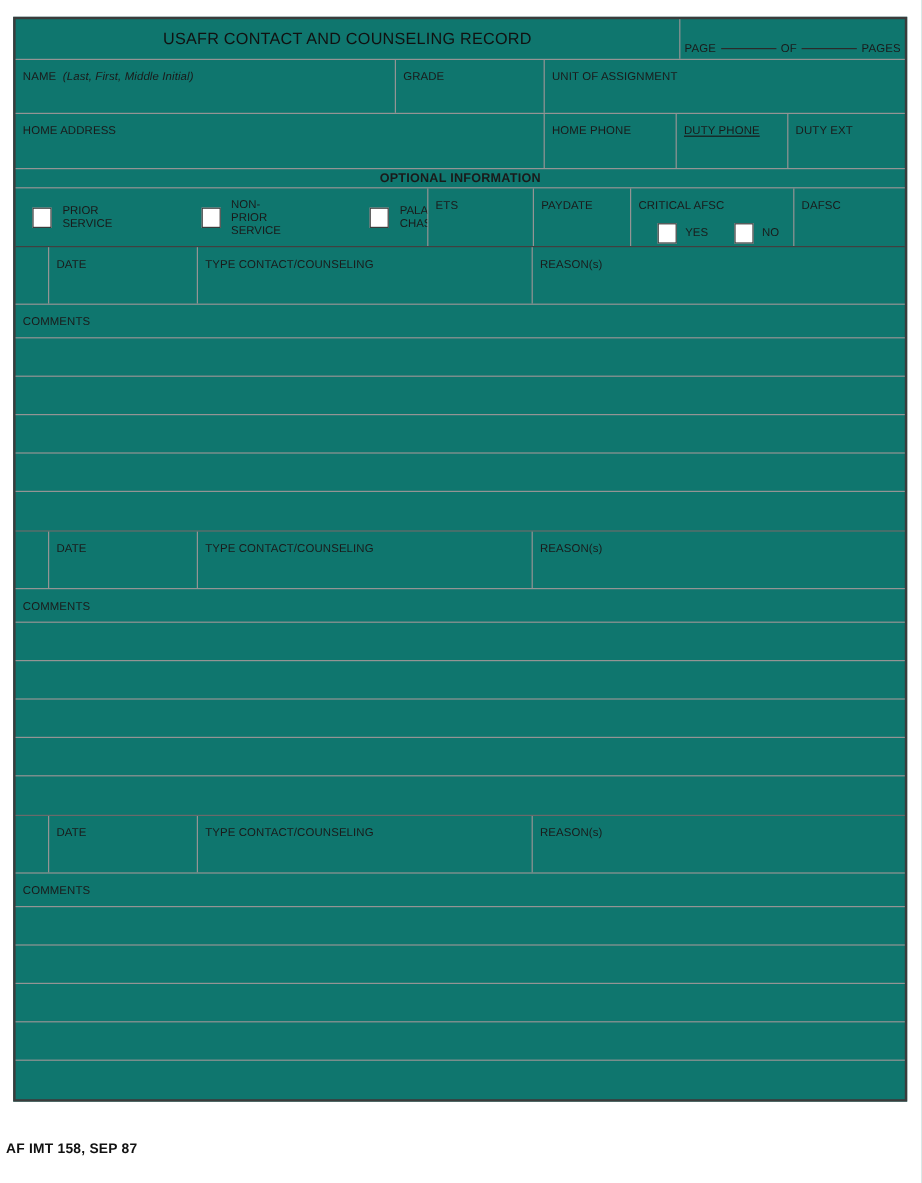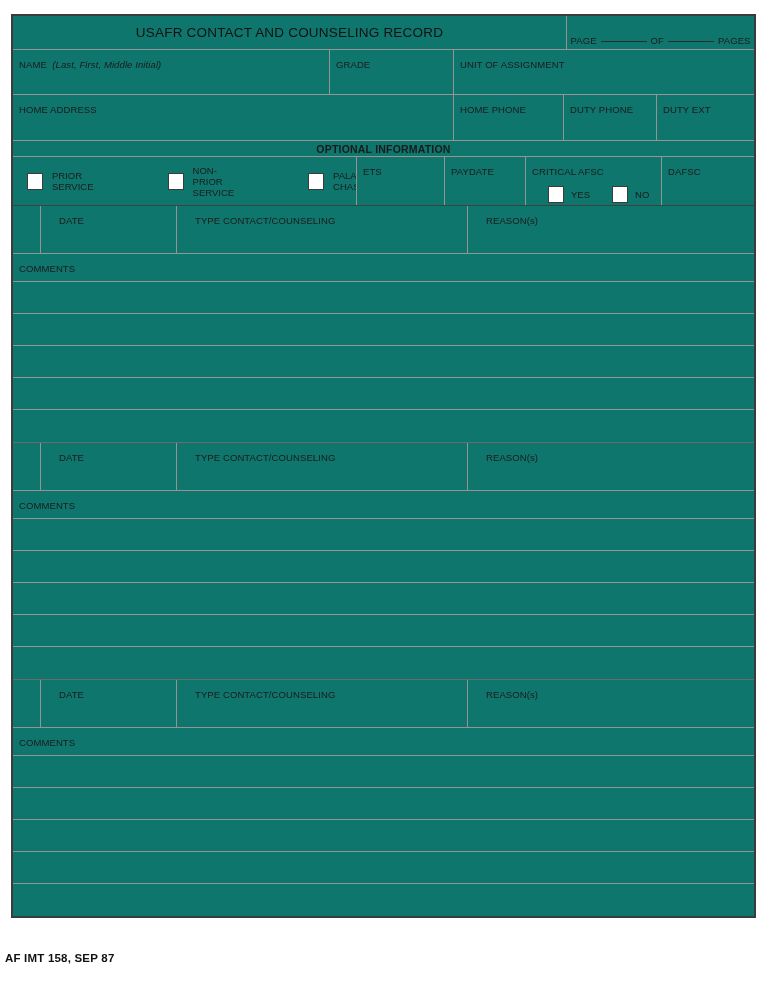--- a/index.html
+++ b/index.html
@@ -68,21 +68,21 @@
 
   
   .name-row { height: 45px; }
   .c-name  { flex: 0 0 317px; }
   .c-grade { flex: 0 0 124px; }
   .c-unit  { flex: 1 1 auto; }
 
   .addr-row { height: 46px; justify-content: flex-end; }
   .c-addr  { flex: 0 0 441px; }
   .c-hph   { flex: 0 0 110px; }
-  .c-dph   { flex: 0 0 93px; }
+  .c-dph   { flex: 0 0 93px; text-decoration: underline; }
   .c-dext  { flex: 1 1 auto; }
 
   
   .opt-bar {
     height: 16px;
     display: flex; align-items: center; justify-content: center;
     border-bottom: 1px solid #949494;
   }
   .opt-bar .t { font-size: 10.5px; font-weight: bold; letter-spacing: .2px; }
 
@@ -103,21 +103,21 @@
     flex: 0 0 auto;
   }
   .cbtext { margin-left: 9px; font-size: 9.5px; line-height: 11px; }
 
   .afsc-inner { display: flex; align-items: center; margin-top: 7px; padding-left: 16px; }
   .afsc-inner .cbox { width: 16px; height: 17px; }
   .afsc-inner .cbtext { margin-left: 7px; }
   .afsc-gap { width: 22px; }
 
   
-  .rec-head { height: 48px; gap: 12px; }
+  .rec-head { height: 48px; }
   .c-stub  { flex: 0 0 28px; }
   .c-date  { flex: 0 0 124px; }
   .c-type  { flex: 0 0 279px; }
   .c-reason{ flex: 1 1 auto; }
 
   .comments-cell { height: 28px; width: 100%; }
   .comment-line { height: 32px; width: 100%; }
   .comment-line:last-child { border-bottom: none; }
 
   .block { width: 100%; }

